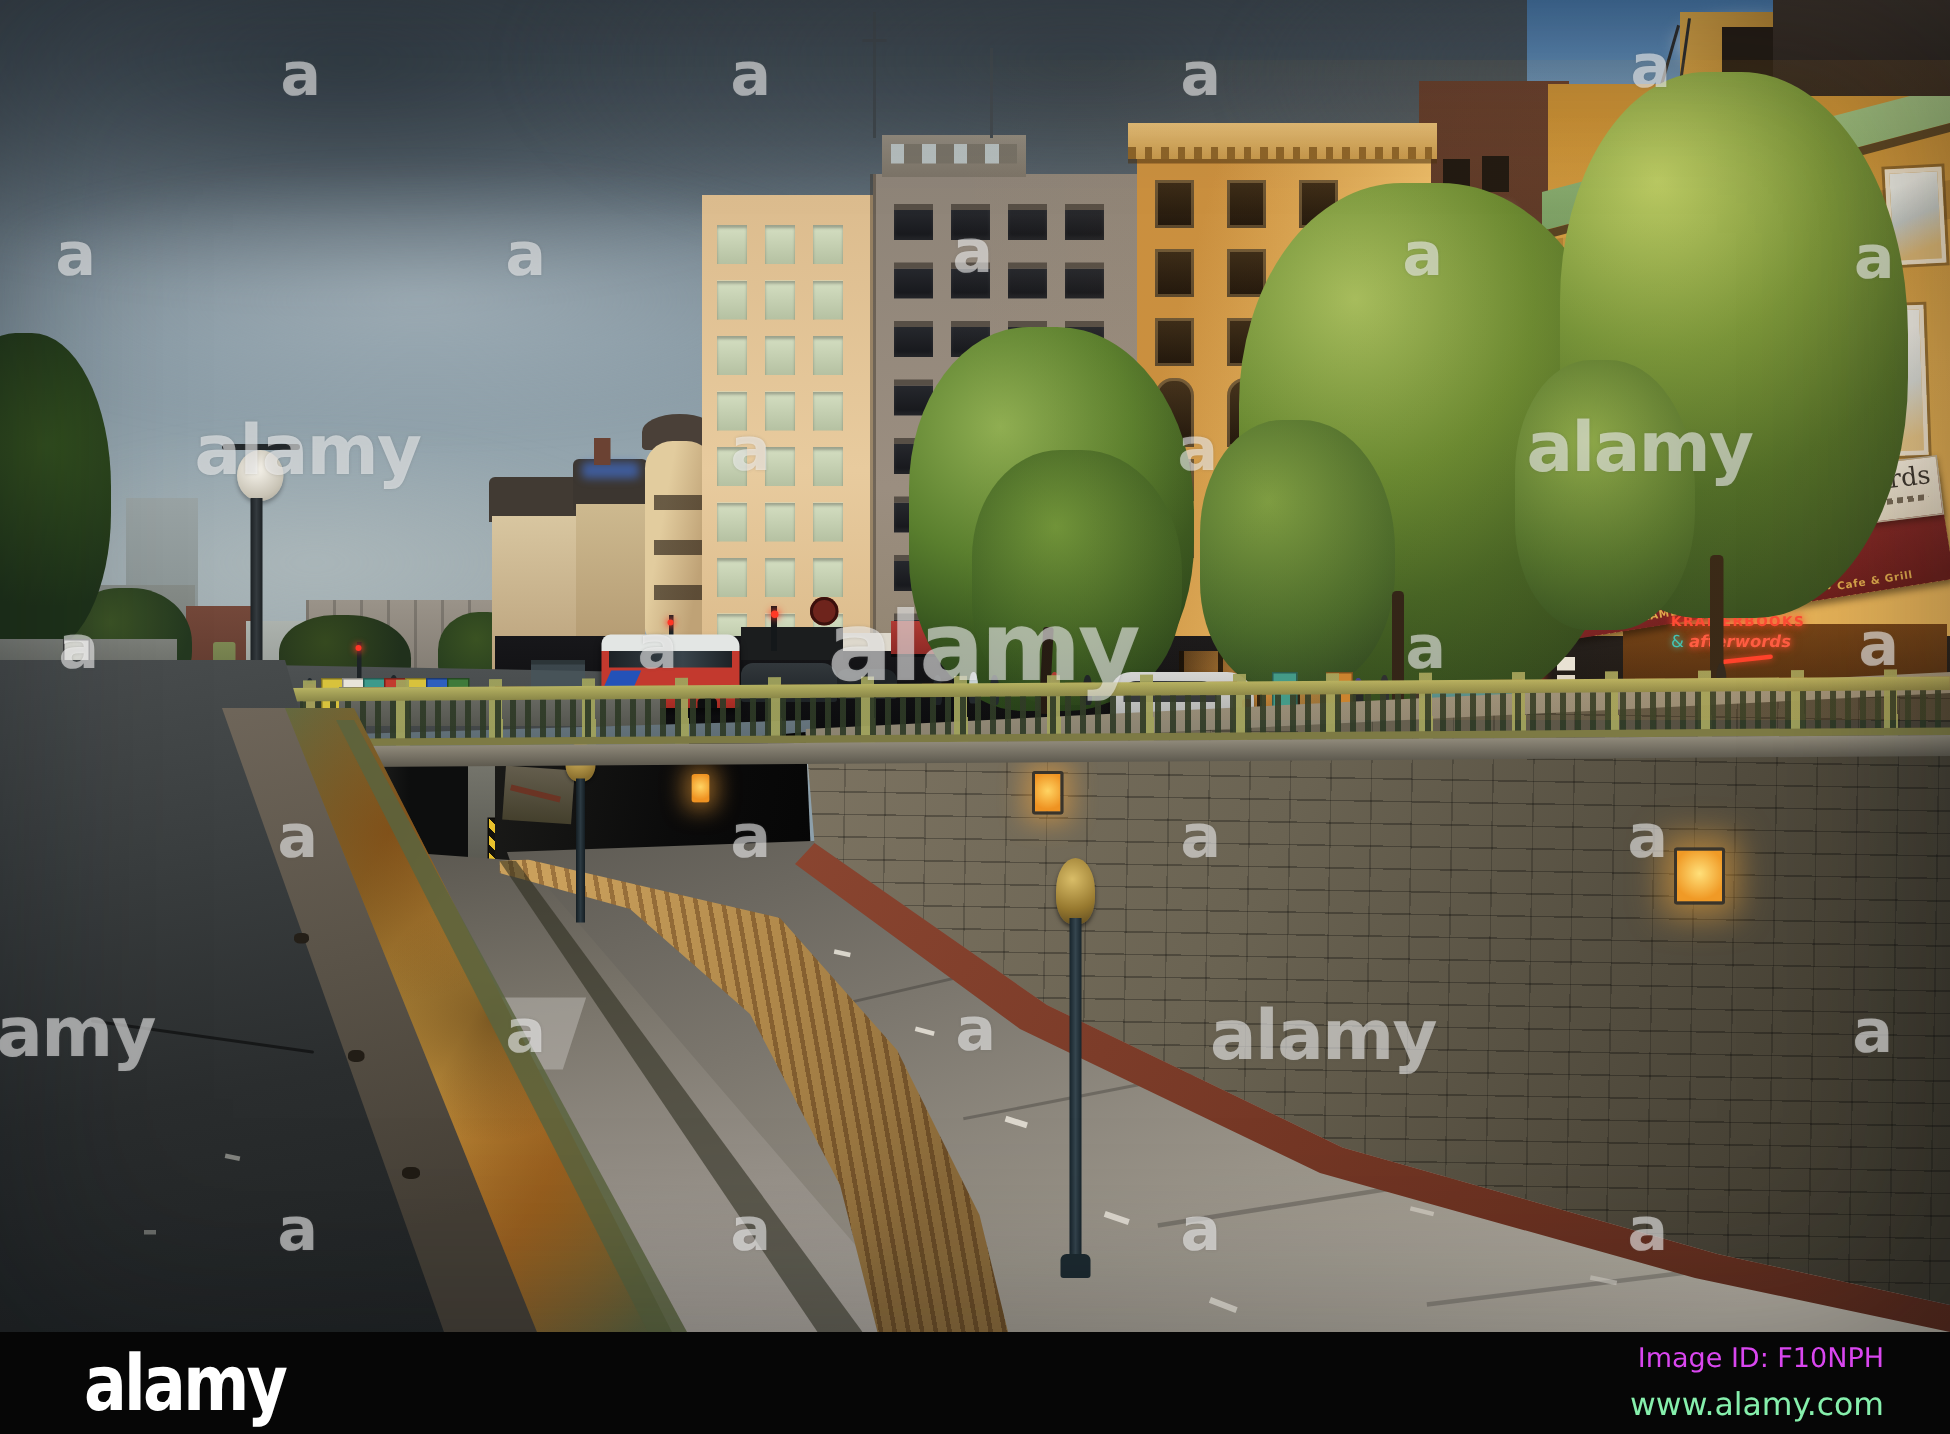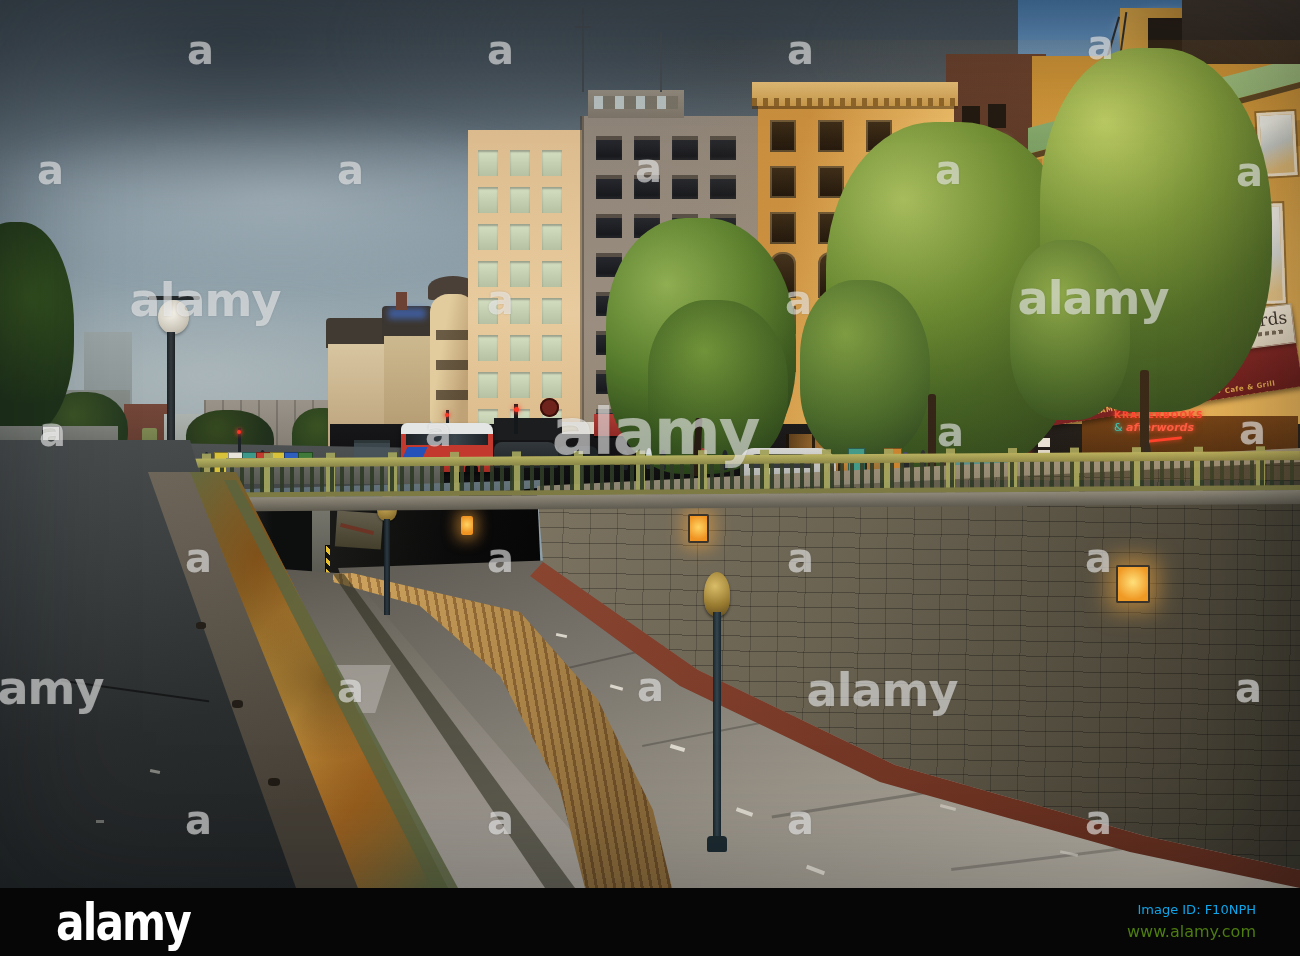--- a/index.html
+++ b/index.html
@@ -16,22 +16,22 @@
   .winAr{background:linear-gradient(#42311c,#1d140b);border-radius:12px 12px 0 0;box-shadow:inset 0 0 0 2px rgba(228,190,122,.30);}
   .wm{position:absolute;transform:translate(-50%,-50%);color:rgba(252,252,252,.55);
       font-weight:bold;letter-spacing:-1px;z-index:90;text-shadow:0 0 2px rgba(90,90,90,.25);}
   .wm.s{font-size:40px;} .wm.l{font-size:46px;} .wm.xl{font-size:64px;letter-spacing:-2px;}
   .person{border-radius:45% 45% 22% 22%;}
   #footer{position:absolute;left:0;top:888px;width:1300px;height:68px;background:#060606;
           display:flex;align-items:center;justify-content:space-between;box-sizing:border-box;
           padding:0 44px 0 56px;color:#fff;}
   #footer .logo{font-size:46px;font-weight:bold;letter-spacing:-2px;transform:scale(.92,1.12);transform-origin:left center;}
   #footer .meta{text-align:right;line-height:1.55;}
-  #footer .meta .id{font-size:13px;color:#0ea5e9;}
-  #footer .meta .url{font-size:16px;color:#4d7c0f;}
+  #footer .meta .id{font-size:18px;color:#d946ef;}
+  #footer .meta .url{font-size:21px;color:#86efac;}
   .neon1{color:#ff4334;font-weight:bold;text-shadow:0 0 4px rgba(255,60,40,.9),0 0 8px rgba(255,60,40,.6);}
   .neon2{color:#ff5743;font-weight:bold;text-shadow:0 0 4px rgba(255,70,50,.9),0 0 8px rgba(255,70,50,.6);}
   .amp{color:#35c8be;text-shadow:0 0 4px rgba(60,220,210,.9);}
 </style>
 </head>
 <body>
 
 <div id="stage">
   <div id="photo">
 

